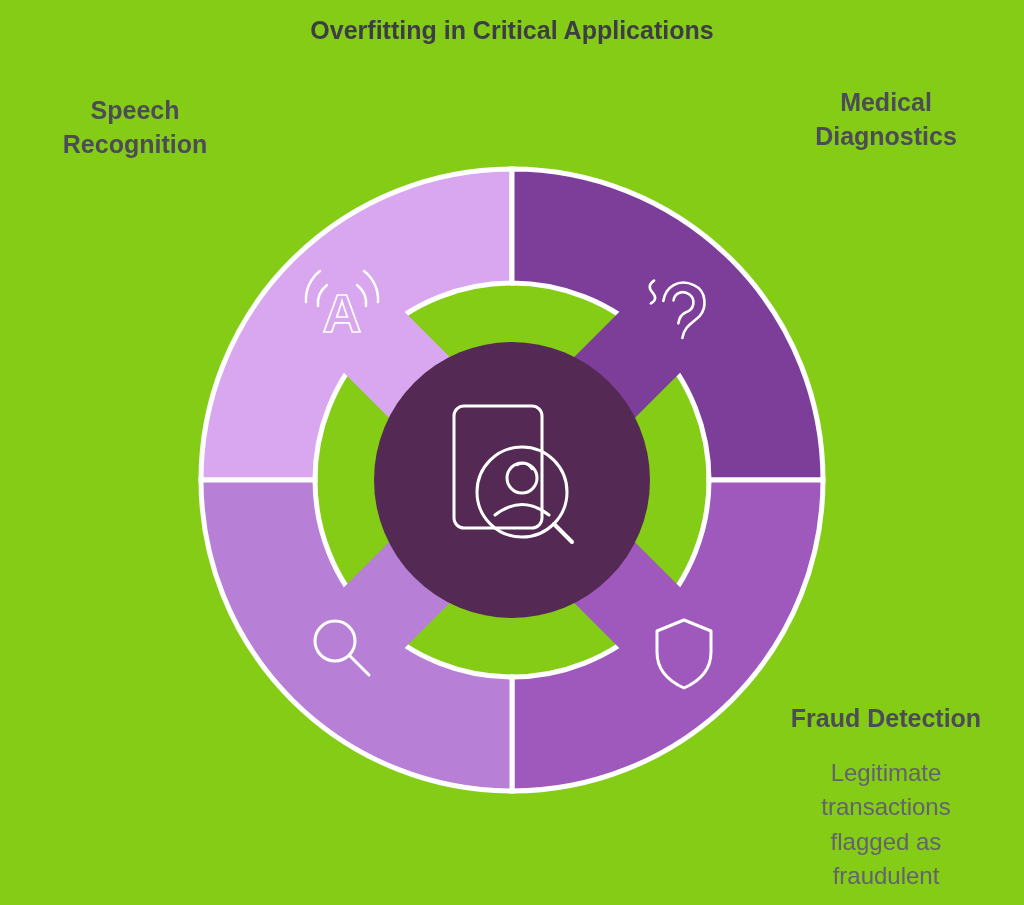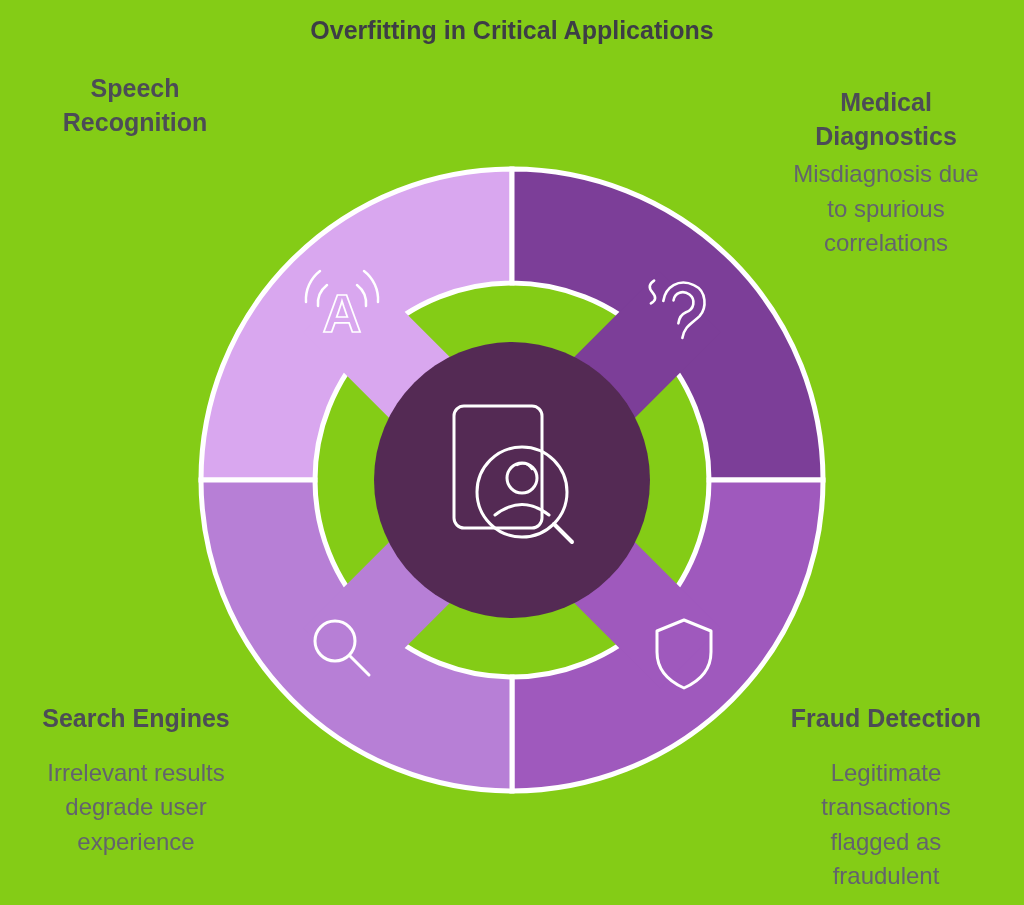--- a/index.html
+++ b/index.html
@@ -40,21 +40,21 @@
   }
   .q-desc {
     font-size: 24px;
     font-weight: 400;
     color: #63636d;
     line-height: 1.44;
     white-space: pre-line;
     margin-top: 4px;
   }
   .q-block.bottom .q-desc { margin-top: 20px; }
-  .block-speech  { left: 0px;   top: 72px;  width: 270px; }
+  .block-speech  { left: 0px;   top: 94px;  width: 270px; }
   .block-medical { left: 750px; top: 86px;  width: 272px; }
   .block-search  { left: 0px;   top: 702px; width: 272px; }
   .block-fraud   { left: 750px; top: 702px; width: 272px; }
 
   .icon-stroke {
     fill: none;
     stroke: #ffffff;
     stroke-linecap: round;
     stroke-linejoin: round;
   }
@@ -131,31 +131,22 @@
   </svg>
 
   <div class="q-block block-speech">
     <div class="q-heading">Speech
 Recognition</div>
   </div>
 
   <div class="q-block block-medical">
     <div class="q-heading">Medical
 Diagnostics</div>
-    <div class="q-desc">Misdiagnosis due
-to spurious
-correlations</div>
   </div>
 
-  <div class="q-block bottom block-search">
-    <div class="q-heading">Search Engines</div>
-    <div class="q-desc">Irrelevant results
-degrade user
-experience</div>
-  </div>
 
   <div class="q-block bottom block-fraud">
     <div class="q-heading">Fraud Detection</div>
     <div class="q-desc">Legitimate
 transactions
 flagged as
 fraudulent</div>
   </div>
 
 </div>

